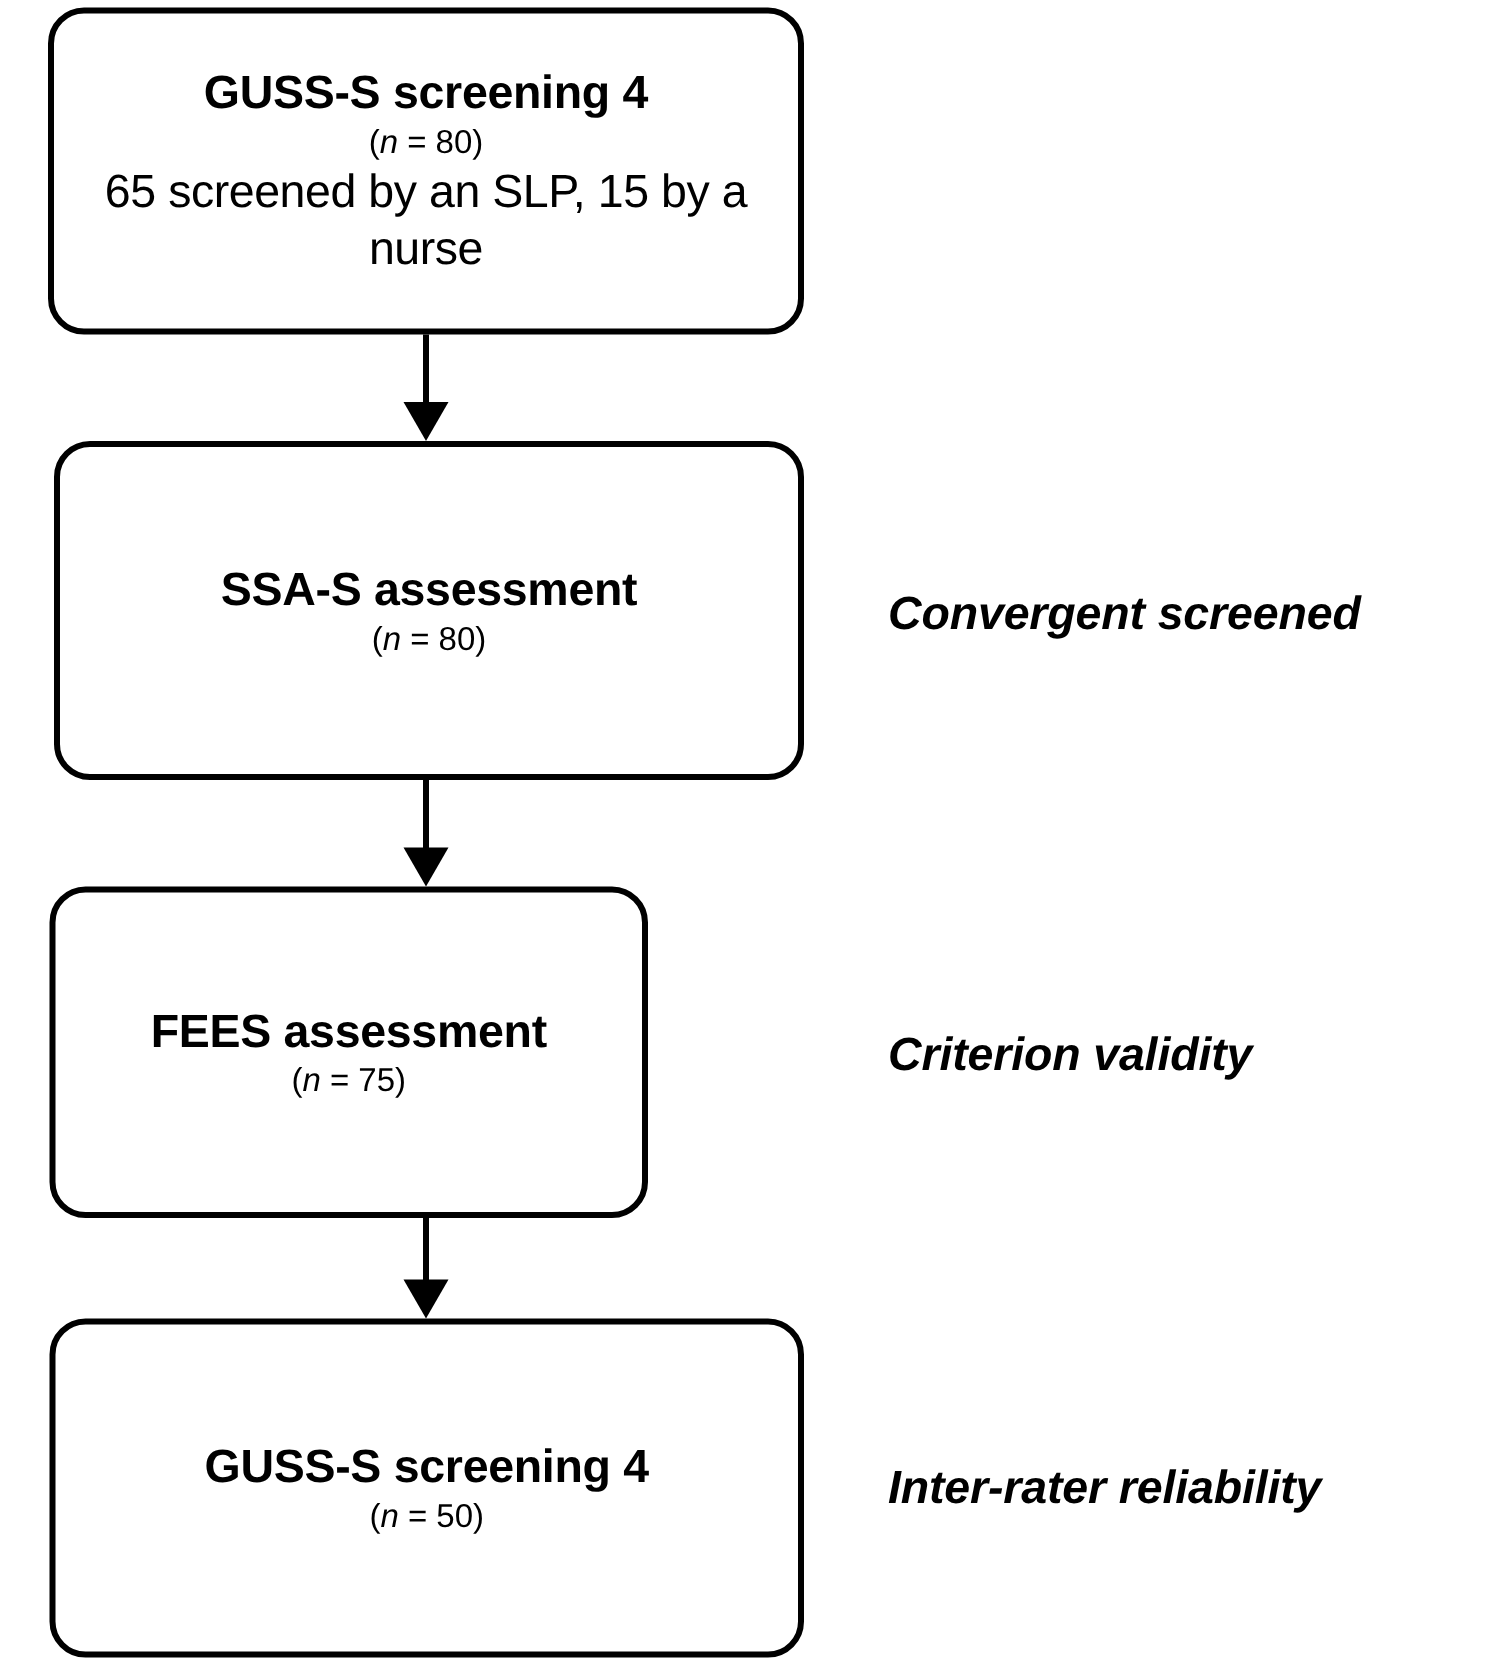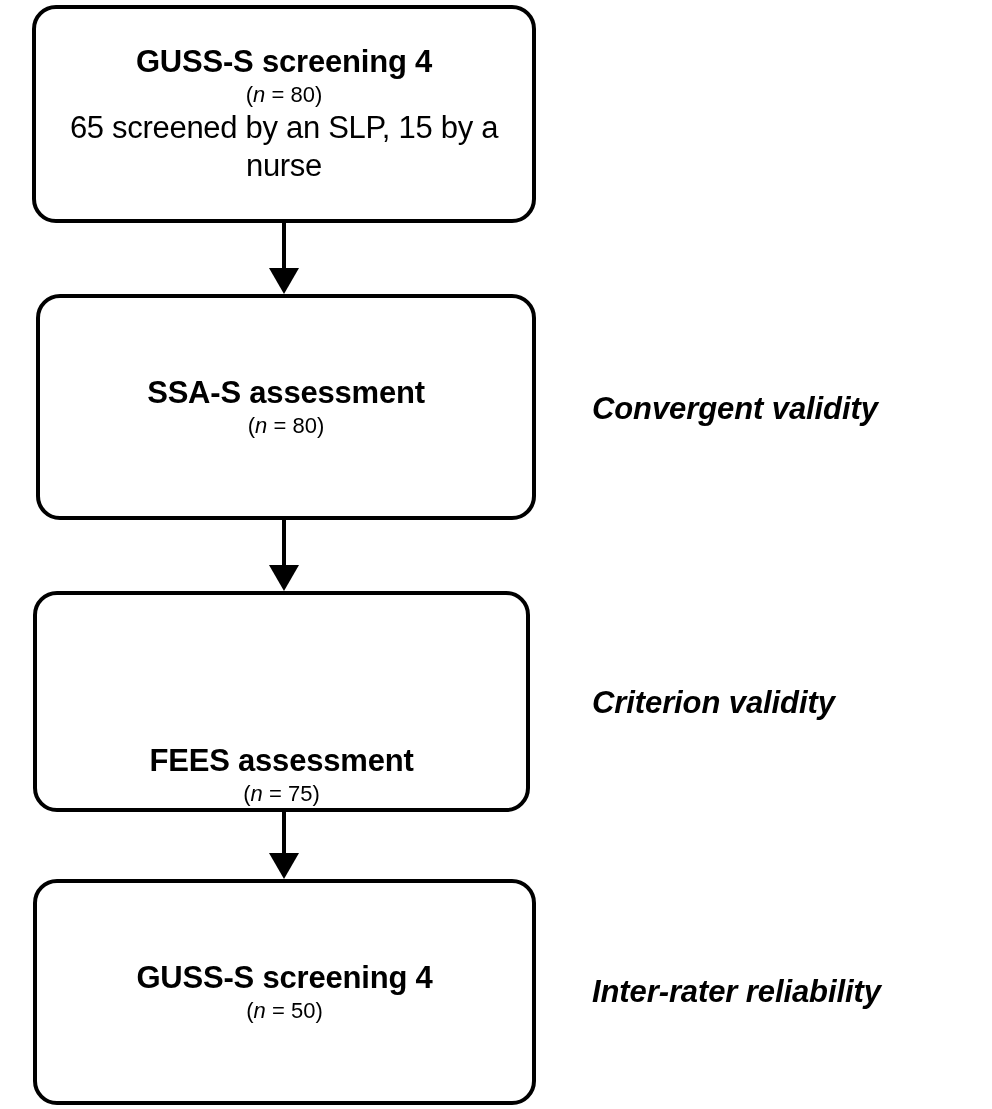--- a/index.html
+++ b/index.html
@@ -63,21 +63,21 @@
   .line-detail {
     font-weight: normal;
     font-size: 31px;
     line-height: 1.22;
     letter-spacing: -0.3px;
   }
 
   
   #node-1 { left: 32px;  top: 5px;   width: 504px; height: 218px; }
   #node-2 { left: 36px;  top: 294px; width: 500px; height: 226px; }
-  #node-3 { left: 33px;  top: 591px; width: 497px; height: 221px; justify-content: flex-end; }
+  #node-3 { left: 33px;  top: 591px; width: 399px; height: 221px; }
   #node-4 { left: 33px;  top: 879px; width: 503px; height: 226px; }
 
   
   #node-1 .line-title { margin-bottom: 0px; }
   #node-4 .line-title { margin-bottom: 0px; }
 
   
   .arrow {
     position: absolute;
     left: 262px;
@@ -160,17 +160,17 @@
   <div class="arrow" id="arrow-3">
     <div class="shaft"></div>
     <div class="head"></div>
   </div>
 
   <div class="node" id="node-4">
     <span class="node-line line-title">GUSS-S screening 4</span>
     <span class="node-line line-n"><span>(</span><i>n</i><span> = 50)</span></span>
   </div>
 
-  <div class="side-label" id="label-1">Convergent validity</div>
+  <div class="side-label" id="label-1">Convergent screened</div>
   <div class="side-label" id="label-3">Inter-rater reliability</div>
   <div class="side-label" id="label-2">Criterion validity</div>
 
 </div>
 
 </body></html>

